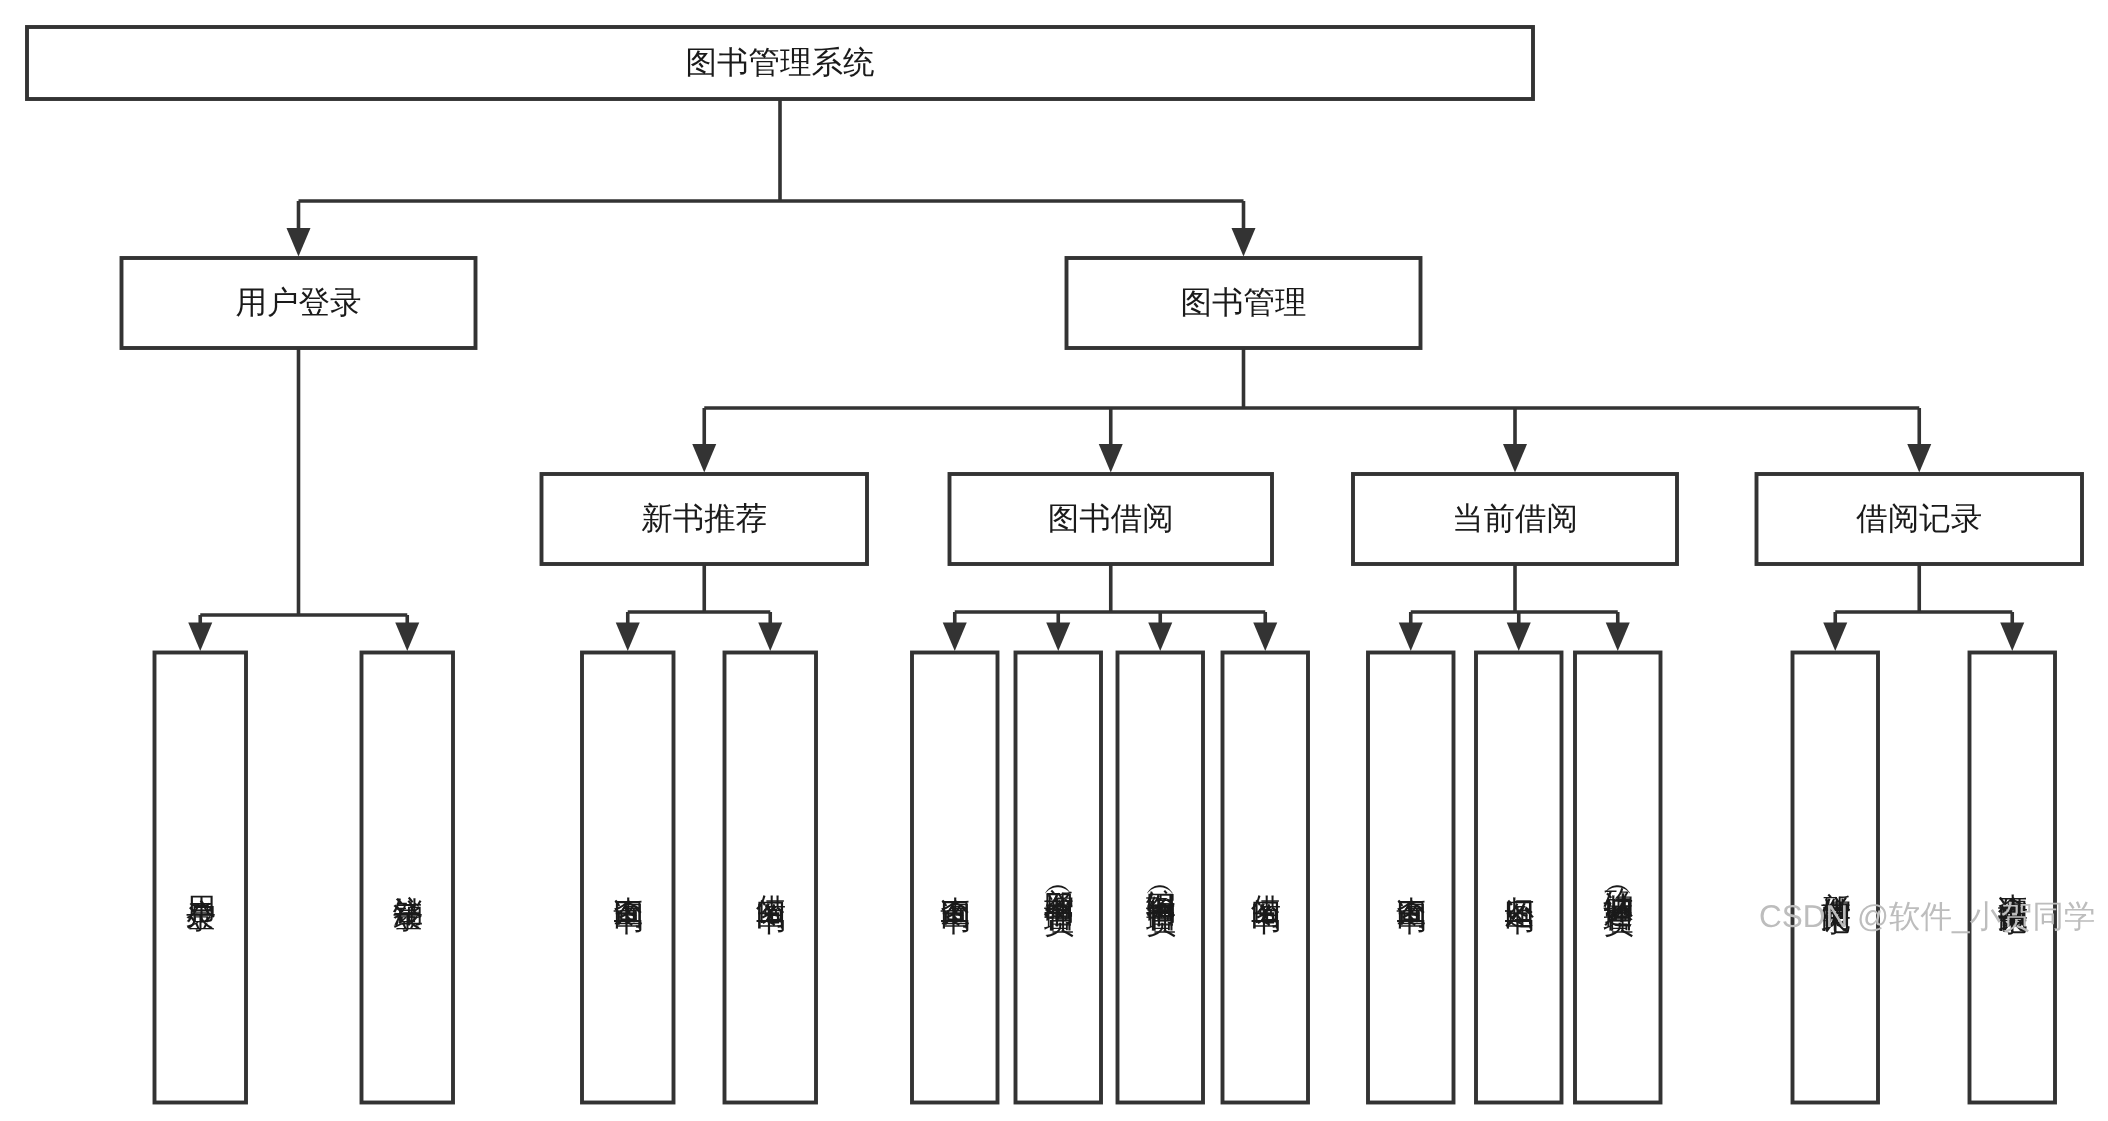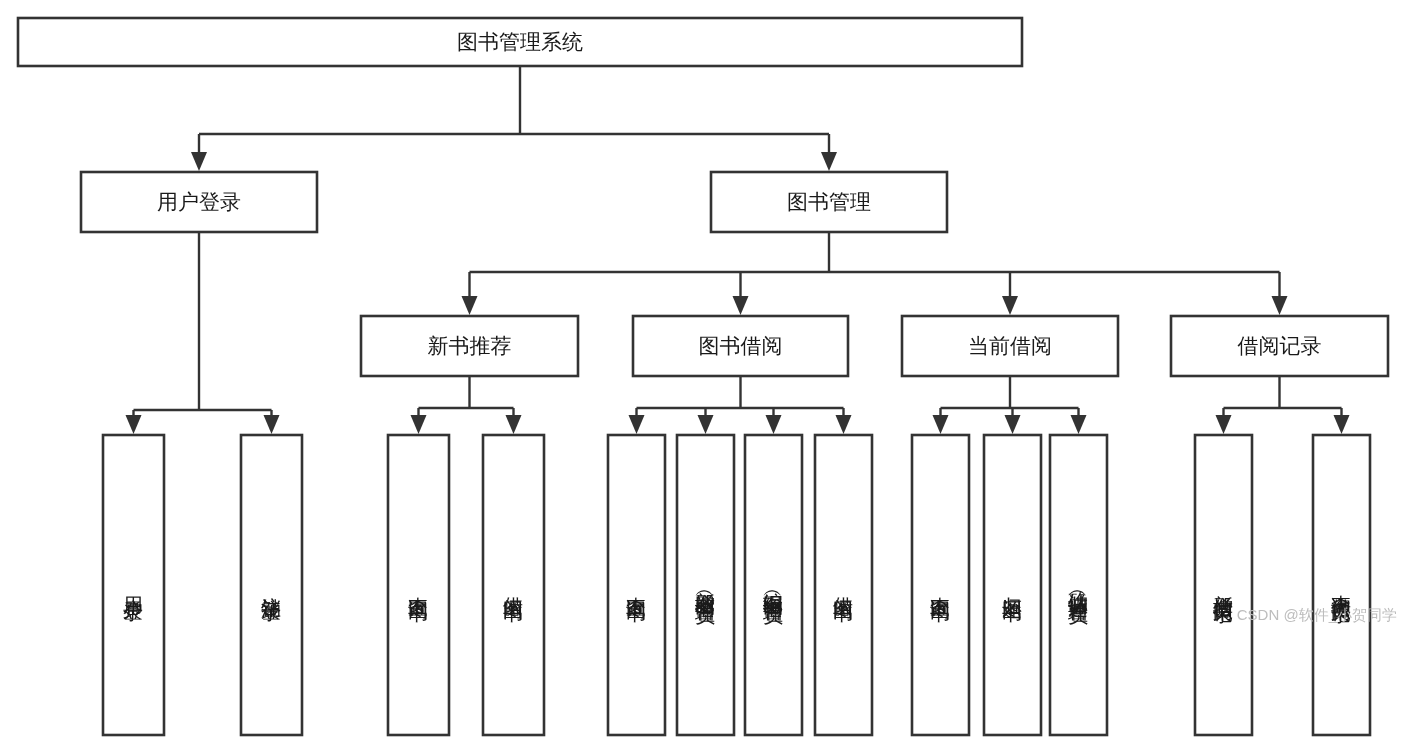--- a/index.html
+++ b/index.html
@@ -63,21 +63,21 @@
     align-items: center;
     justify-content: center;
     pointer-events: none;
     user-select: none;
   }
   .watermark {
     position: absolute;
     right: 8px;
     bottom: 4px;
     font-family: "Liberation Sans", "DejaVu Sans", sans-serif;
-    font-size: 15px;
+    font-size: 21px;
     color: #bdbdbd;
     white-space: nowrap;
     user-select: none;
   }
 </style>
 </head>
 <body>
 
 <div id="diagram-root">
   <svg class="diagram-canvas" viewBox="0 0 1405 747" xmlns="http://www.w3.org/2000/svg">

